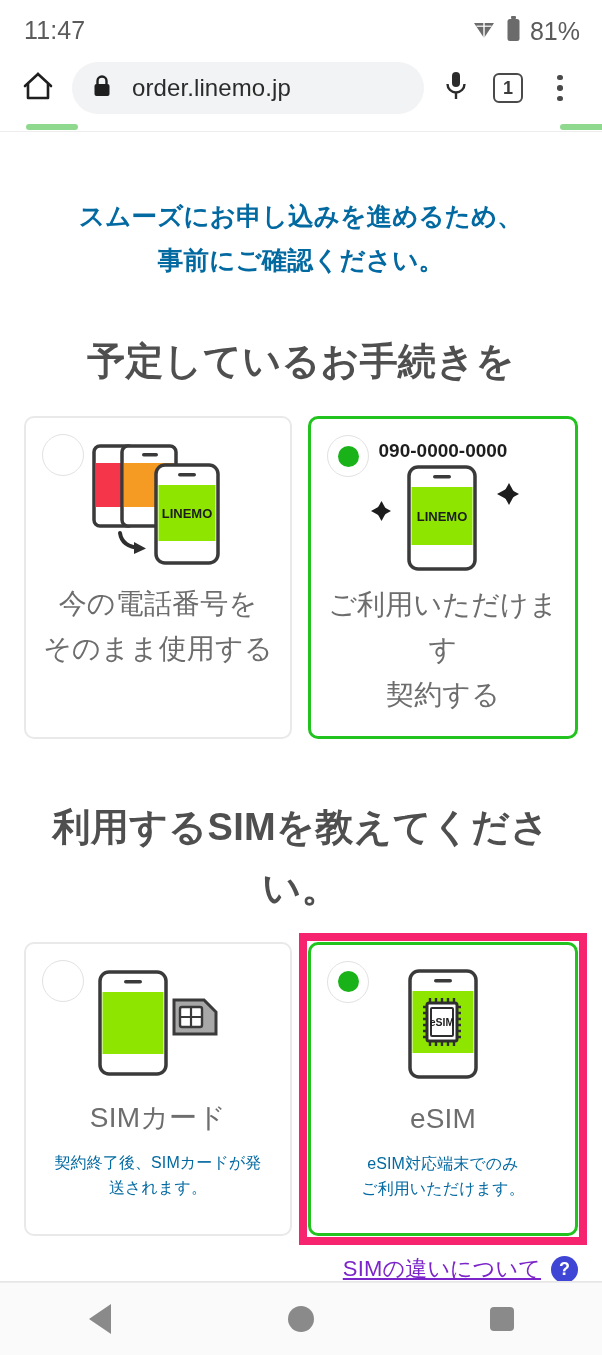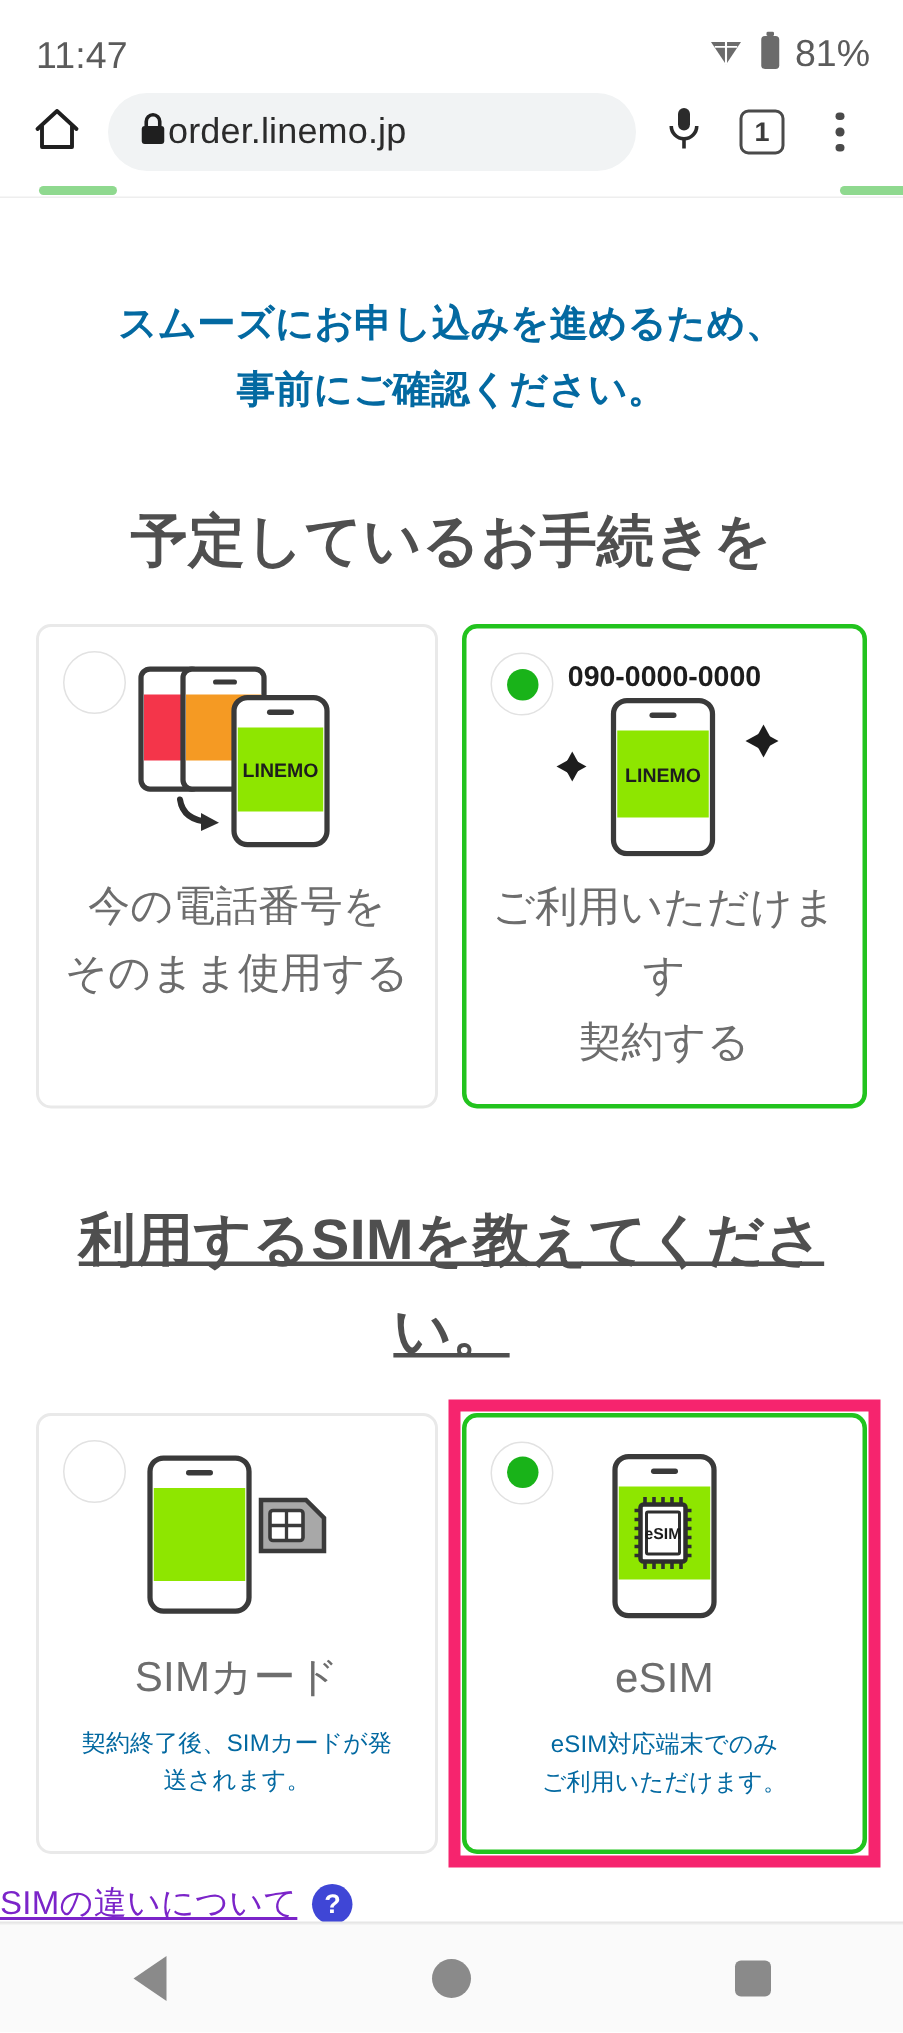--- a/index.html
+++ b/index.html
@@ -7,22 +7,22 @@
     width: 602px; height: 1355px;
     background: #ffffff;
     font-family: "Liberation Sans", "DejaVu Sans", sans-serif;
     overflow: hidden;
   }
   #screen { position: relative; width: 602px; height: 1355px; background:#fff; }
 
   
   .statusbar {
     height: 52px; width: 100%;
-    display: flex; align-items: flex-end; justify-content: space-between;
-    padding: 0 22px 0 24px;
+    display: flex; align-items: flex-start; justify-content: space-between;
+    padding: 16px 22px 0 24px;
     background: #ffffff;
   }
   .status-clock { font-size: 25px; color: #5b5b5b; letter-spacing: .1px; }
   .status-right { display: flex; align-items: center; gap: 9px; }
   .status-batt-pct { font-size: 25px; color: #5b5b5b; }
 
   
   .omnibar {
     height: 72px; width: 100%;
     display: flex; align-items: center;
@@ -35,21 +35,21 @@
     flex: 0 0 auto;
   }
   .urlpill {
     flex: 1 1 auto;
     height: 52px;
     margin: 0 6px 0 8px;
     background: #f1f3f4;
     border-radius: 26px;
     display: flex; align-items: center;
     padding: 0 18px 0 20px;
-    gap: 0;
+    gap: 20px;
     overflow: hidden;
   }
   .url-text {
     font-size: 24px; color: #2b2b2b; white-space: nowrap;
     letter-spacing: .1px;
   }
   .tab-count {
     width: 30px; height: 30px;
     border: 2.5px solid #4a4a4a; border-radius: 6px;
     display: flex; align-items: center; justify-content: center;
@@ -153,21 +153,21 @@
     color: #0369a1;
     line-height: 1.58;
     letter-spacing: .1px;
   }
 
   .sim-options { margin-top: 22px; }
   .sim-options .opt { min-height: 286px; padding-bottom: 32px; }
 
   .simlink-row {
     margin-top: 18px;
-    display: flex; align-items: center; justify-content: flex-start;
+    display: flex; align-items: center; justify-content: flex-end;
     gap: 10px;
     padding-right: 24px;
   }
   .simlink {
     font-size: 22px;
     color: #7b24c9;
     text-decoration: underline;
     letter-spacing: .2px;
   }
   .help-badge {
@@ -336,21 +336,21 @@
               <text x="99" y="82" font-family="Liberation Sans, sans-serif" font-size="13" font-weight="700" fill="#1d1d1d" text-anchor="middle">LINEMO</text>
             </svg>
           </div>
           <div class="opt-label">
             <div>ご利用いただけます</div>
             <div>契約する</div>
           </div>
         </div>
       </div>
 
-      <div class="section-title sim" style="margin-top:58px;text-decoration:underline;">利用するSIMを教えてください。</div>
+      <div class="section-title sim" style="margin-top:58px;">利用するSIMを教えてください。</div>
 
       <div class="options sim-options">
 
         <div class="opt">
           <div class="radio"></div>
           <div class="art art-sim">
             <svg width="132" height="116" viewBox="0 0 132 116">
               <rect x="8" y="6" width="66" height="102" rx="9" fill="#ffffff" stroke="#3a3a3a" stroke-width="3.5"></rect>
               <rect x="10.5" y="26" width="61" height="62" fill="#8ee600"></rect>
               <rect x="32" y="14" width="18" height="3.6" rx="1.8" fill="#3a3a3a"></rect>

